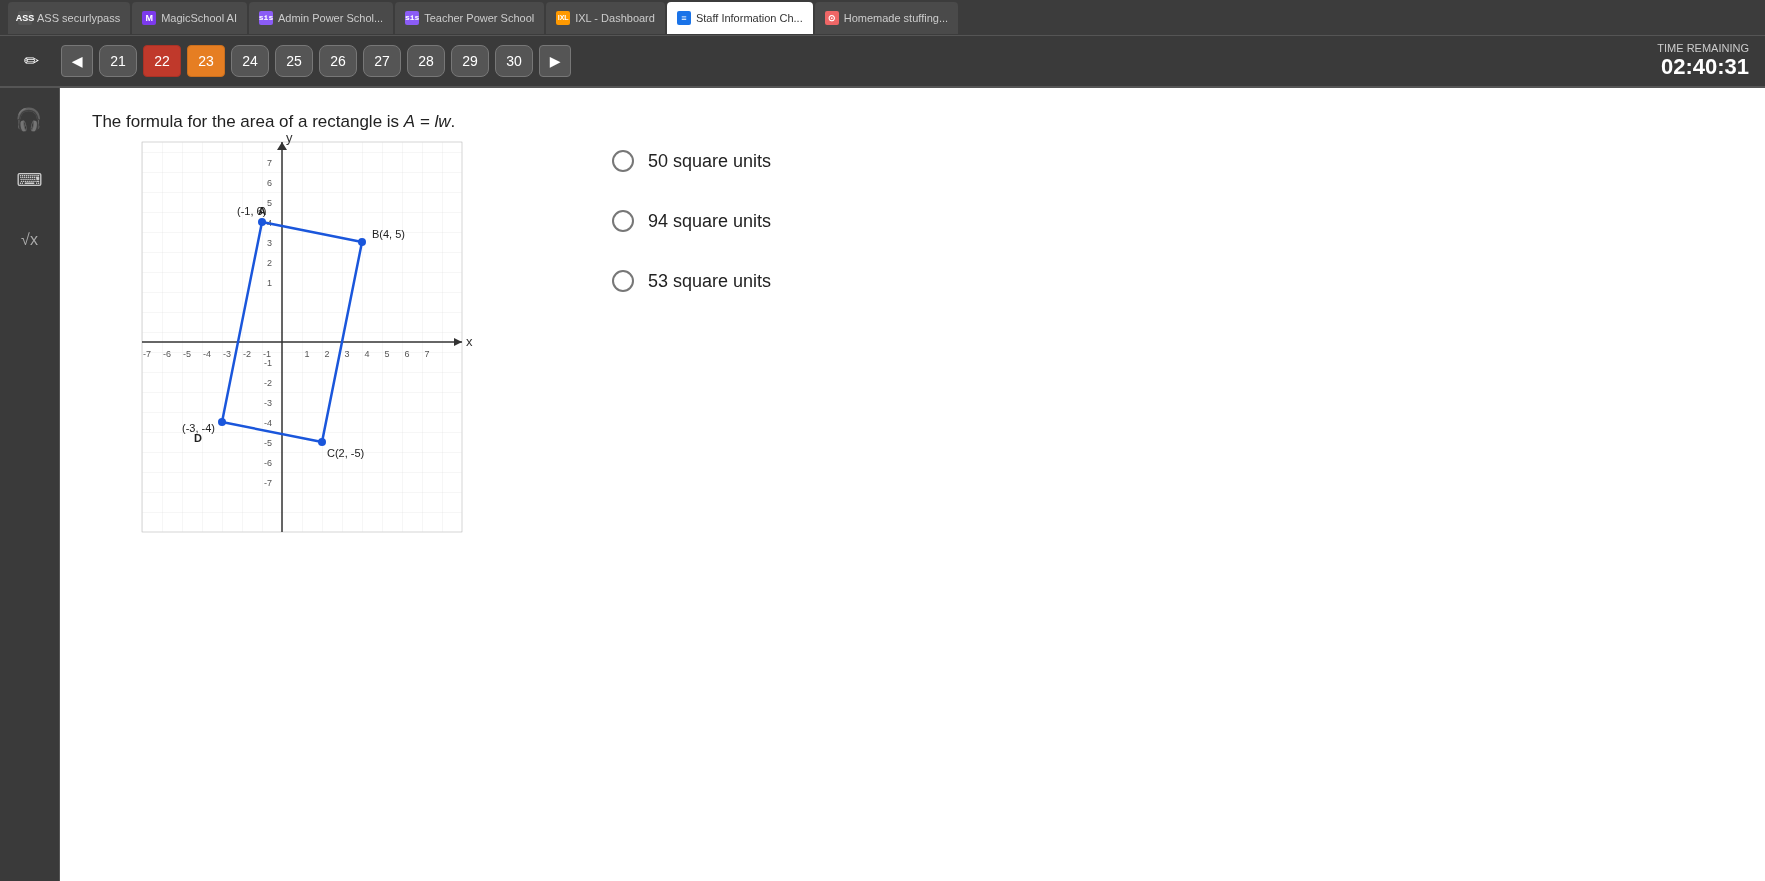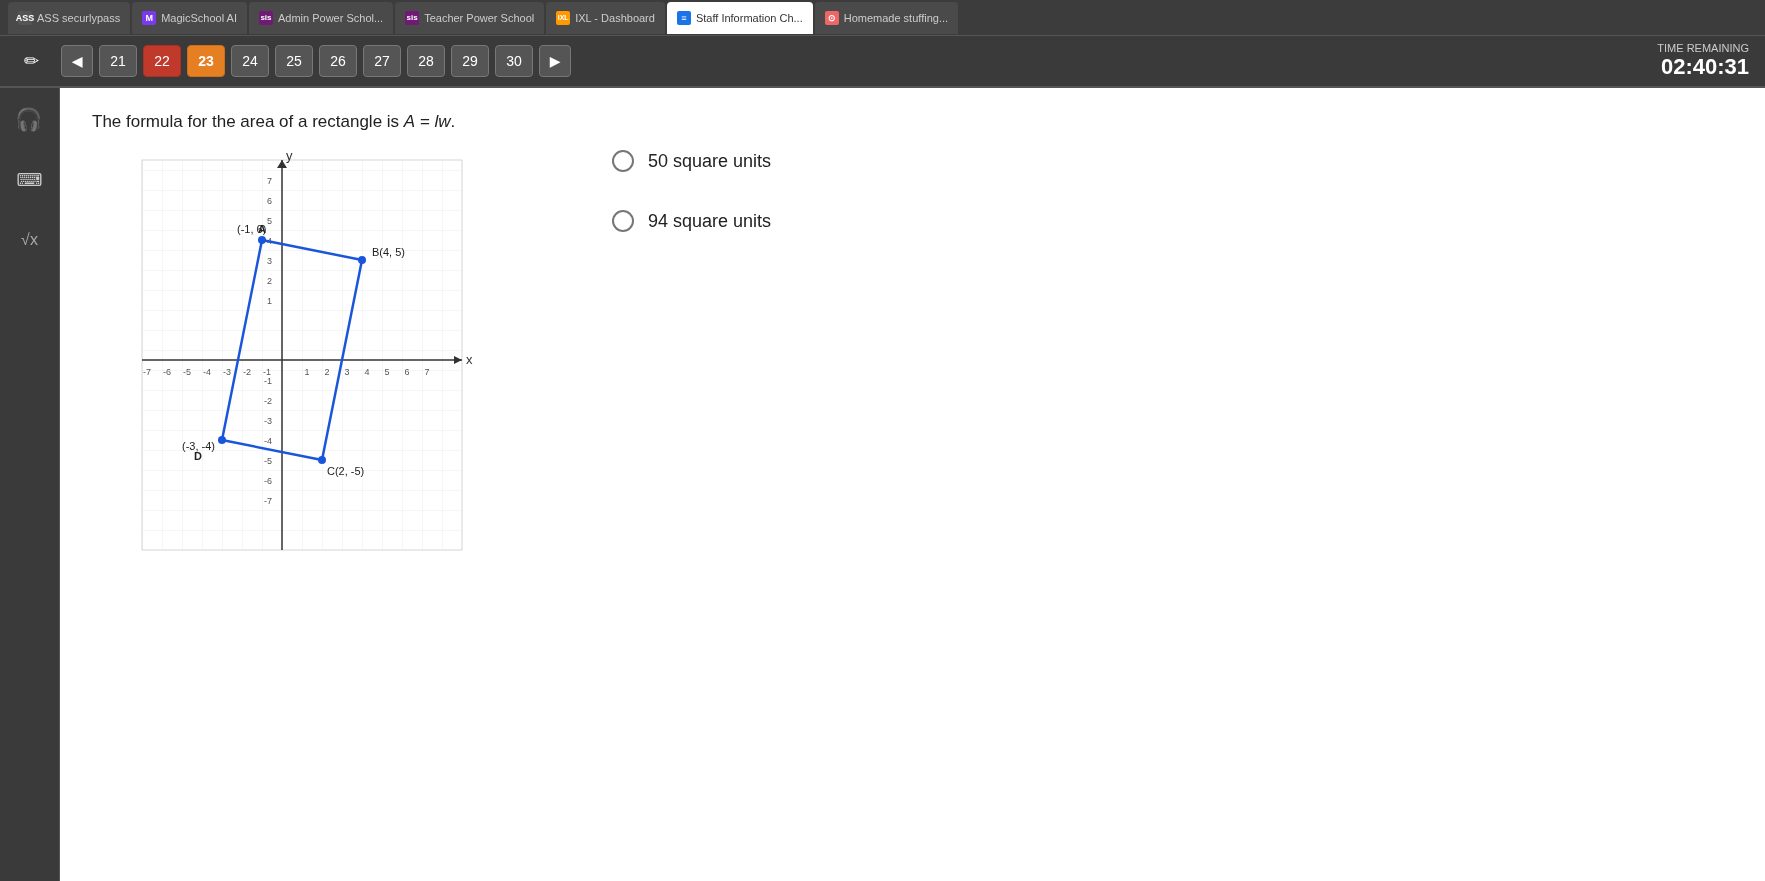--- a/index.html
+++ b/index.html
@@ -25,21 +25,21 @@
       font-size: 11px;
       color: #ccc;
       background: #4a4a4a;
       cursor: pointer;
       white-space: nowrap;
       max-width: 180px;
       overflow: hidden;
     }
     .tab.active { background: #ffffff; color: #333; }
     .tab-favicon { width: 14px; height: 14px; display: inline-flex; align-items: center; justify-content: center; font-size: 9px; font-weight: bold; border-radius: 2px; }
-    .tab-favicon.sis { background: #701a75; color: white; font-size: 8px; }
+    .tab-favicon.sis { background: #8b5cf6; color: white; font-size: 8px; font-family: Liberation Mono, monospace; }
     .tab-favicon.ixl { background: #ff9900; color: white; font-size: 7px; }
     .tab-favicon.staff { background: #1a73e8; color: white; font-size: 9px; }
     .tab-favicon.home { background: #e66; color: white; font-size: 9px; }
     .tab-favicon.magic { background: #7c3aed; color: white; font-size: 9px; }
     .tab-favicon.ass { background: #555; color: white; font-size: 9px; }
 
     
     .toolbar {
       background: #3a3a3a;
       height: 52px;
@@ -79,22 +79,22 @@
       height: 32px;
       border-radius: 4px;
       cursor: pointer;
       font-size: 14px;
       display: flex;
       align-items: center;
       justify-content: center;
       padding: 0 6px;
     }
     .q-btn.current { background: #c0392b; border-color: #a93226; text-align: right; }
-    .q-btn.active-orange { background: #e67e22; border-color: #ca6f1e; font-weight: bold; }
-    .q-btn.answered { background: #555; }
+    .q-btn.active-orange { background: #e67e22; border-color: #ca6f1e; }
+    .q-btn.answered { background: #555; border-radius: 8px; }
     .time-remaining {
       margin-left: auto;
       color: white;
       text-align: right;
     }
     .time-label { font-size: 11px; color: #ccc; font-weight: normal; }
     .time-value { font-size: 22px; font-weight: bold; color: white; margin-left: 44px; }
 
     
     .main-area {
@@ -135,21 +135,20 @@
     .left-panel {
       flex: 0 0 480px;
     }
     .right-panel {
       flex: 1;
     }
 
     .formula-text {
       font-size: 17px;
       color: #222;
-      margin-bottom: 18px;
       font-family: Arial, sans-serif;
     }
     .formula-text em { font-style: italic; }
 
     
     .graph-container {
       position: relative;
       width: 360px;
       height: 420px;
       margin-left: 30px;
@@ -330,15 +329,19 @@
     <div class="right-panel">
 
       <div class="answer-option">
         <div class="radio-circle"></div>
         <span>50 square units</span>
       </div>
       <div class="answer-option">
         <div class="radio-circle"></div>
         <span>94 square units</span>
       </div>
+      <div class="answer-option">
+        <div class="radio-circle"></div>
+        <span>53 square units</span>
+      </div>
     </div>
   </div>
 </div>
 
 </body></html>

